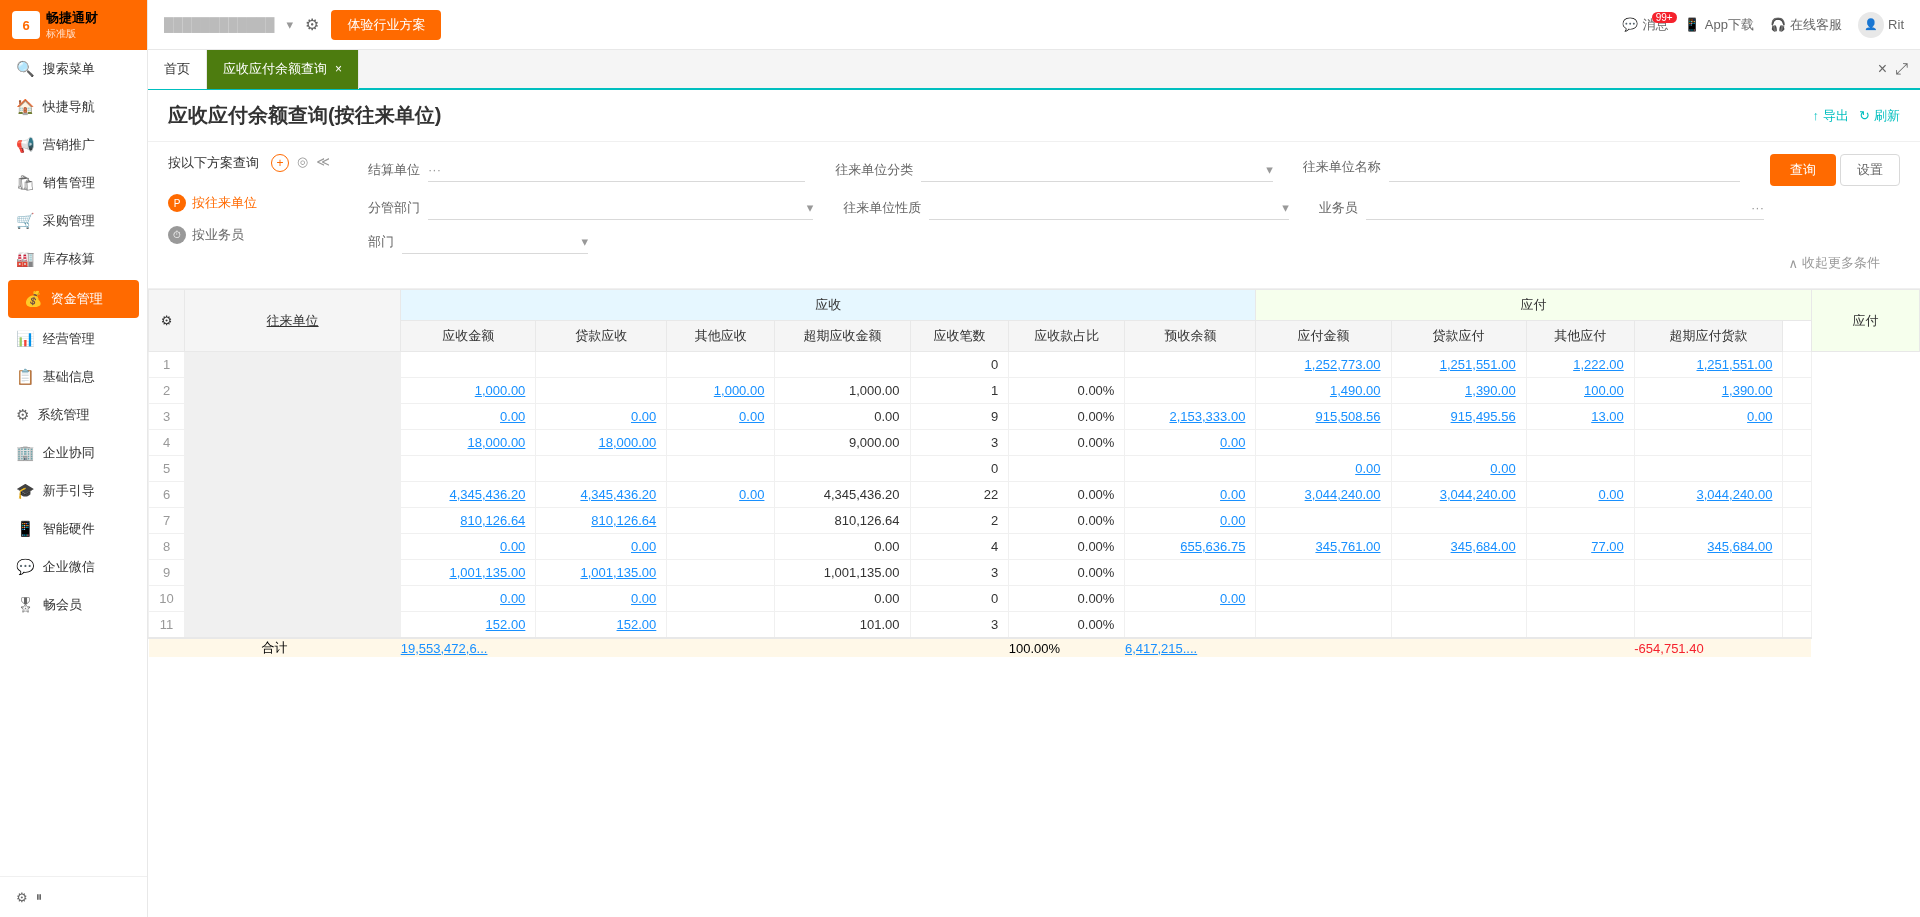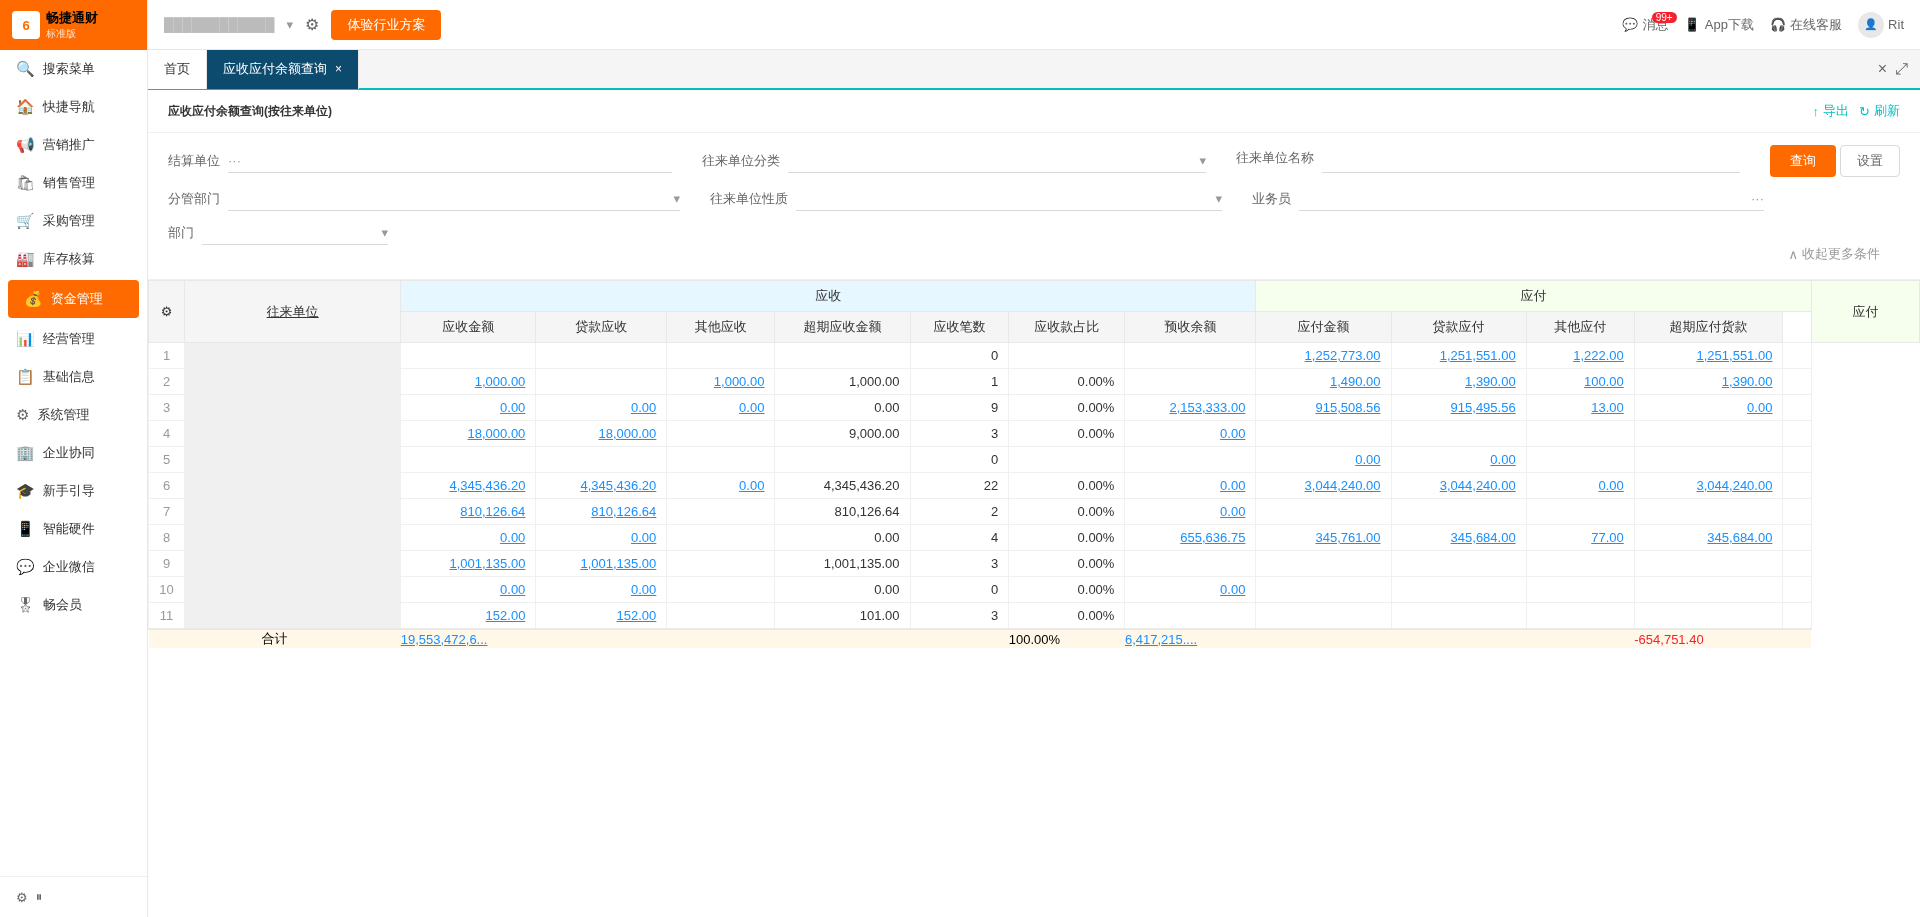--- a/index.html
+++ b/index.html
@@ -51,30 +51,30 @@
     .main { margin-left: 148px; margin-top: 50px; height: 867px; display: flex; flex-direction: column; }
 
     
     .tabs {
       background: #f5f5f5; display: flex; align-items: center; border-bottom: 2px solid #00bfbf; height: 40px;
     }
     .tab {
       padding: 0 16px; height: 40px; display: flex; align-items: center; cursor: pointer; color: #666; border-right: 1px solid #e8e8e8;
     }
     .tab.home { background: #fff; color: #333; }
-    .tab.active { background: #0c4a6e; color: #fff; }
+    .tab.active { background: #4d7c0f; color: #fff; }
     .tab-close { margin-left: 8px; color: #fff; cursor: pointer; font-size: 12px; }
     .tab-actions { margin-left: auto; display: flex; align-items: center; gap: 8px; padding-right: 12px; color: #666; cursor: pointer; }
 
     
     .page-header {
       background: #fff; padding: 12px 20px; display: flex; align-items: center; justify-content: space-between;
       border-bottom: 1px solid #f0f0f0;
     }
-    .page-title { font-size: 12px; font-weight: bold; color: #333; }
+    .page-title { font-size: 20px; font-weight: bold; color: #333; }
     .page-actions { display: flex; gap: 10px; }
     .action-btn {
       display: flex; align-items: center; gap: 4px; color: #00bfbf; cursor: pointer; font-size: 13px; background: none; border: none;
     }
 
     
     .filter-area {
       background: #fff; padding: 12px 20px; border-bottom: 1px solid #f0f0f0;
     }
     .filter-row { display: flex; align-items: center; gap: 12px; margin-bottom: 10px; }
@@ -252,20 +252,40 @@
       <button class="action-btn">
         <span>↻</span>
         <span>刷新</span>
       </button>
     </div>
   </div>
 
   <div class="filter-area">
     <div style="display:flex;gap:0;">
 
+      <div style="display:flex;flex-direction:column;gap:6px;min-width:200px;">
+        <div class="filter-row">
+          <span class="filter-query-label">按以下方案查询</span>
+          <div class="filter-icons">
+            <span style="cursor:pointer;color:#ff6a00;font-size:16px;border:1px solid #ff6a00;border-radius:50%;width:18px;height:18px;display:flex;align-items:center;justify-content:center;font-size:12px;">+</span>
+            <span style="cursor:pointer;color:#999;">◎</span>
+            <span style="cursor:pointer;color:#999;">≪</span>
+          </div>
+        </div>
+        <div class="submenu" style="padding:0;background:transparent;border:none;flex-direction:column;gap:2px;display:flex;">
+          <div class="submenu-item active">
+            <div class="submenu-icon orange" style="width:18px;height:18px;font-size:10px;">P</div>
+            <span>按往来单位</span>
+          </div>
+          <div class="submenu-item">
+            <div class="submenu-icon gray" style="width:18px;height:18px;font-size:10px;">⏱</div>
+            <span>按业务员</span>
+          </div>
+        </div>
+      </div>
 
       <div style="flex:1;display:flex;flex-direction:column;gap:10px;">
 
         <div style="display:flex;align-items:center;gap:30px;">
           <div style="display:flex;align-items:center;gap:8px;flex:1;">
             <span style="color:#666;white-space:nowrap;">结算单位</span>
             <span style="color:#999;cursor:pointer;border-bottom:1px solid #d9d9d9;flex:1;padding:4px 0;">···</span>
           </div>
           <div style="display:flex;align-items:center;gap:8px;flex:1;">
             <span style="color:#666;white-space:nowrap;">往来单位分类</span>

